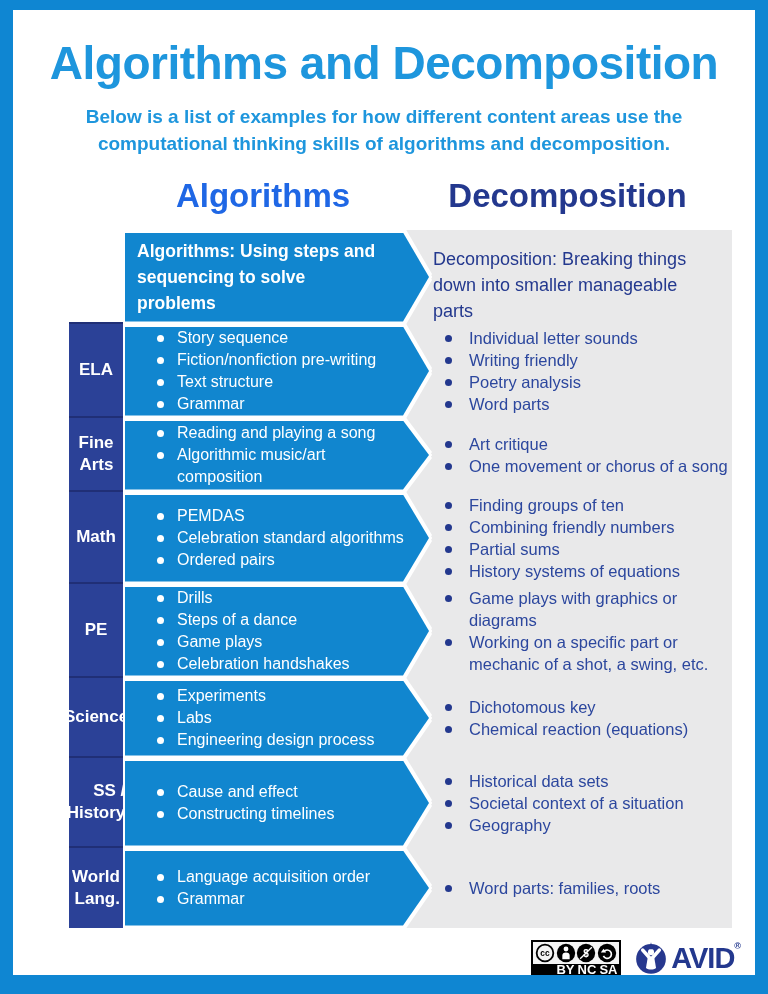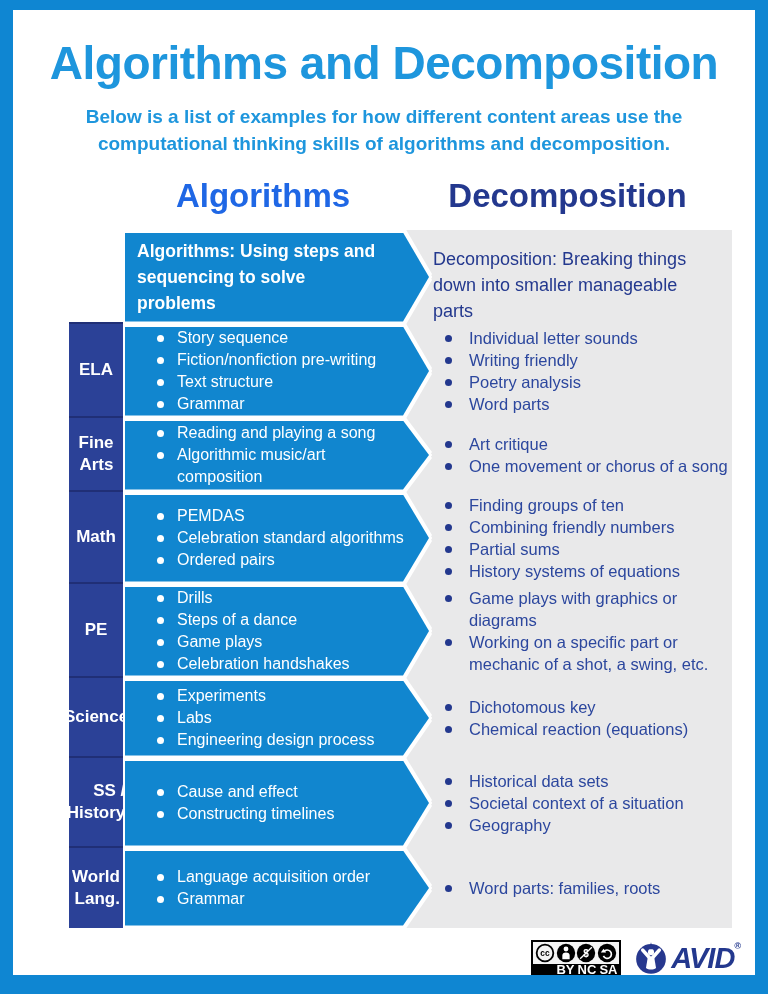--- a/index.html
+++ b/index.html
@@ -107,21 +107,21 @@
     gap:12px;margin:9px 14px 0 0;height:42px;
   }
   .cc-badge{width:90px;border:2px solid #000;background:#f4f4f4;}
   .cc-icons{display:flex;justify-content:space-around;align-items:center;padding:1px 2px;}
   .cc-icons svg{width:20px;height:20px;}
   .cc-labels{
     background:#000;display:grid;grid-template-columns:1fr 1fr 1fr 1fr;
     height:11px;align-items:center;
   }
   .cc-labels span{color:#fff;font-size:13px;font-weight:700;text-align:center;line-height:11px;}
-  .avid-logo{display:flex;align-items:flex-start;font-style:italic;}
+  .avid-logo{display:flex;align-items:flex-start;}
   .avid-logo svg{width:36px;height:36px;margin-right:2px;}
   .avid-text{
     color:var(--heading-decomposition);font-size:29px;font-weight:700;
     letter-spacing:-1px;line-height:36px;
   }
   .avid-reg{color:var(--heading-decomposition);font-size:9px;font-weight:700;line-height:12px;}
 </style>
 </head>
 <body>
 

